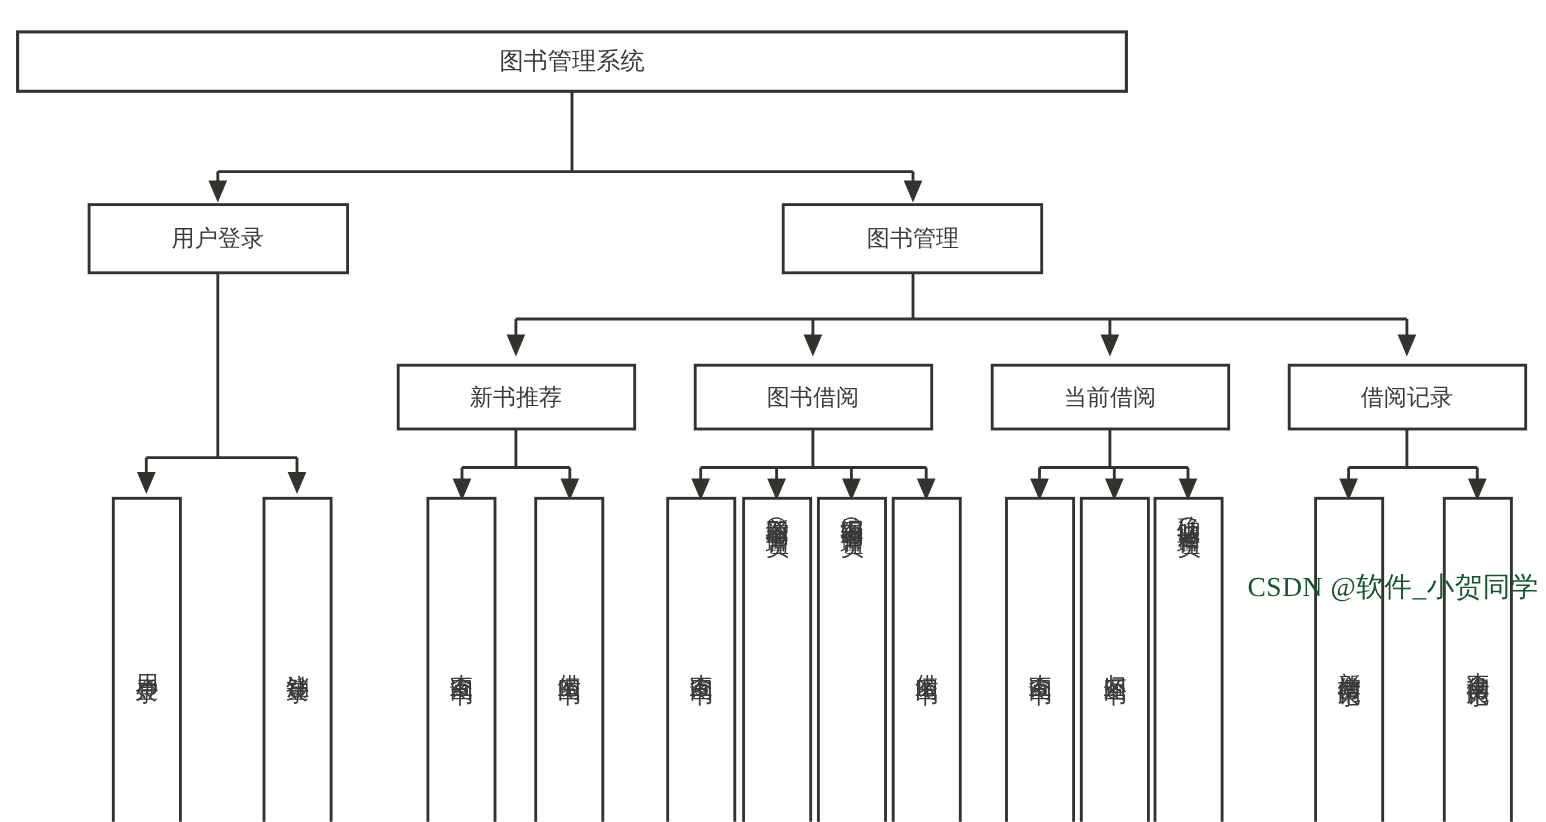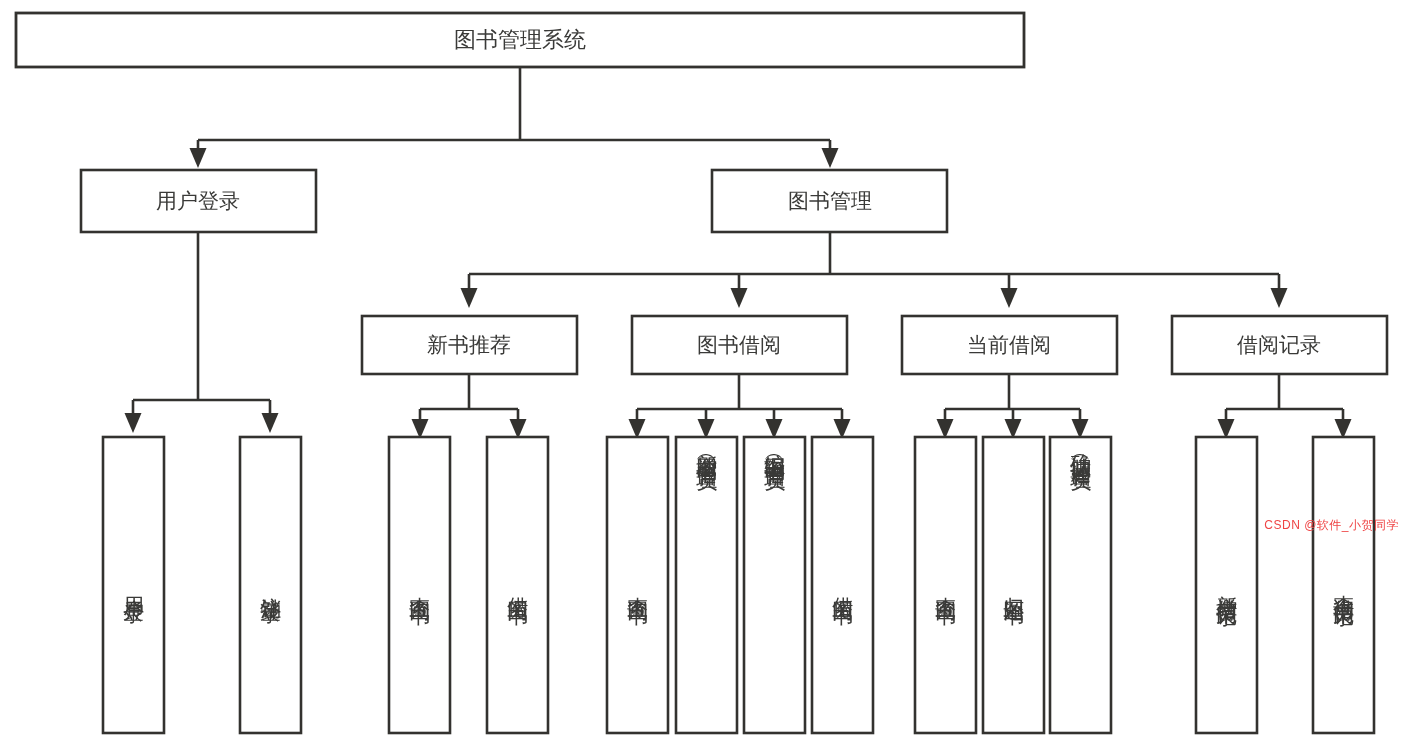--- a/index.html
+++ b/index.html
@@ -3,21 +3,21 @@
 <meta charset="utf-8">
 <title>图书管理系统 功能结构图</title>
 <style>
   html,body{margin:0;padding:0;}
   body{
     width:1405px;height:747px;
     background:#ffffff;
     font-family:"DejaVu Sans","Liberation Sans",sans-serif;
     overflow:hidden;
   }
-  #diagram-root{position:relative;width:1405px;height:537px;}
+  #diagram-root{position:relative;width:1405px;height:537px;margin-top:16px;}
   svg#tree-svg{position:absolute;left:0;top:0;width:1405px;height:747px;display:block;}
 
   .node-box{
     fill:#ffffff;
     stroke:#33322f;
     stroke-width:2.6;
   }
   .node-box.root{stroke-width:2.8;}
   .link-line{
     stroke:#33322f;
@@ -53,23 +53,23 @@
     line-height:1.06;
     letter-spacing:2.5px;
     color:#3a3a38;
     white-space:nowrap;
   }
 
   .watermark{
     position:absolute;
     right:6px;
     bottom:3px;
-    font-family:Liberation Sans, sans-serif;
-    font-size:12px;
-    color:#ef4444;
+    font-family:Liberation Serif, serif;
+    font-size:25px;
+    color:#14532d;
     letter-spacing:.5px;
     user-select:none;
     white-space:nowrap;
   }
 </style>
 </head>
 <body>
 
 <div id="diagram-root">
 

